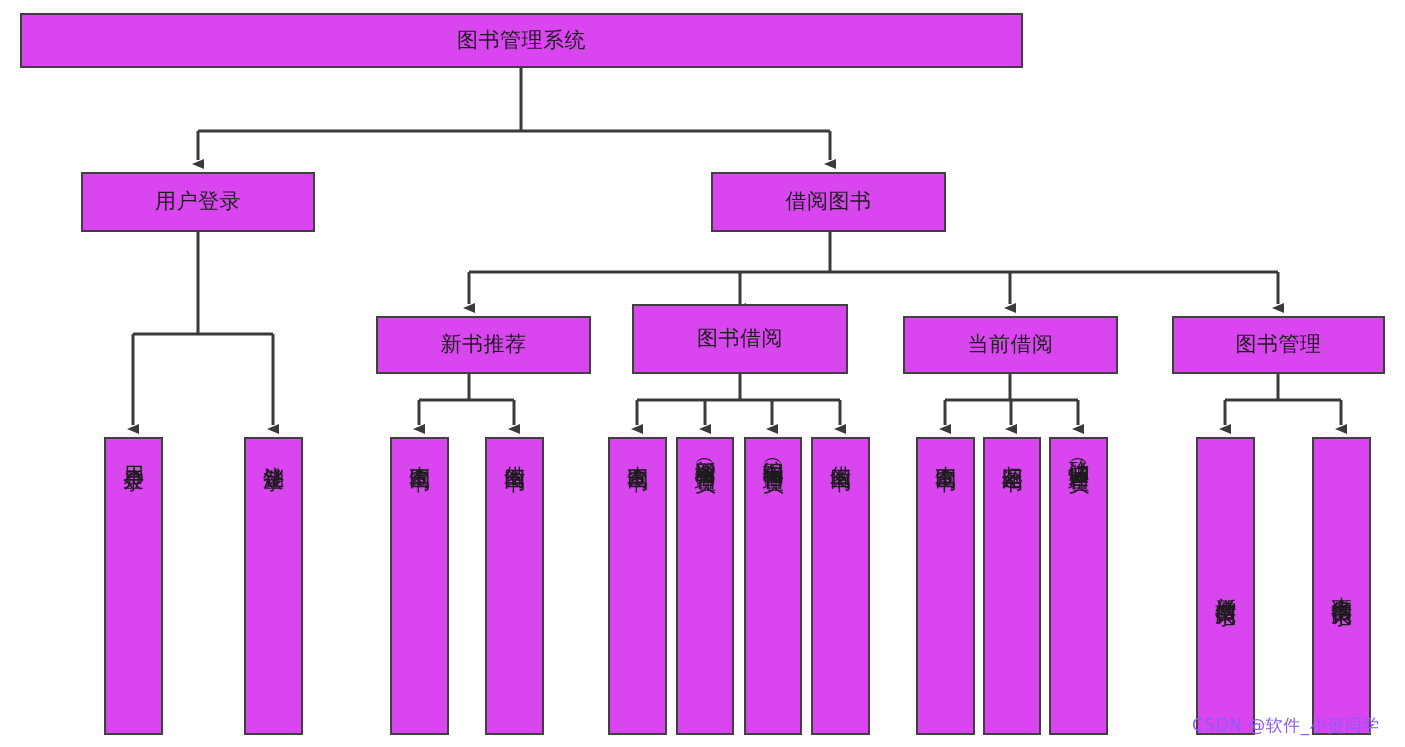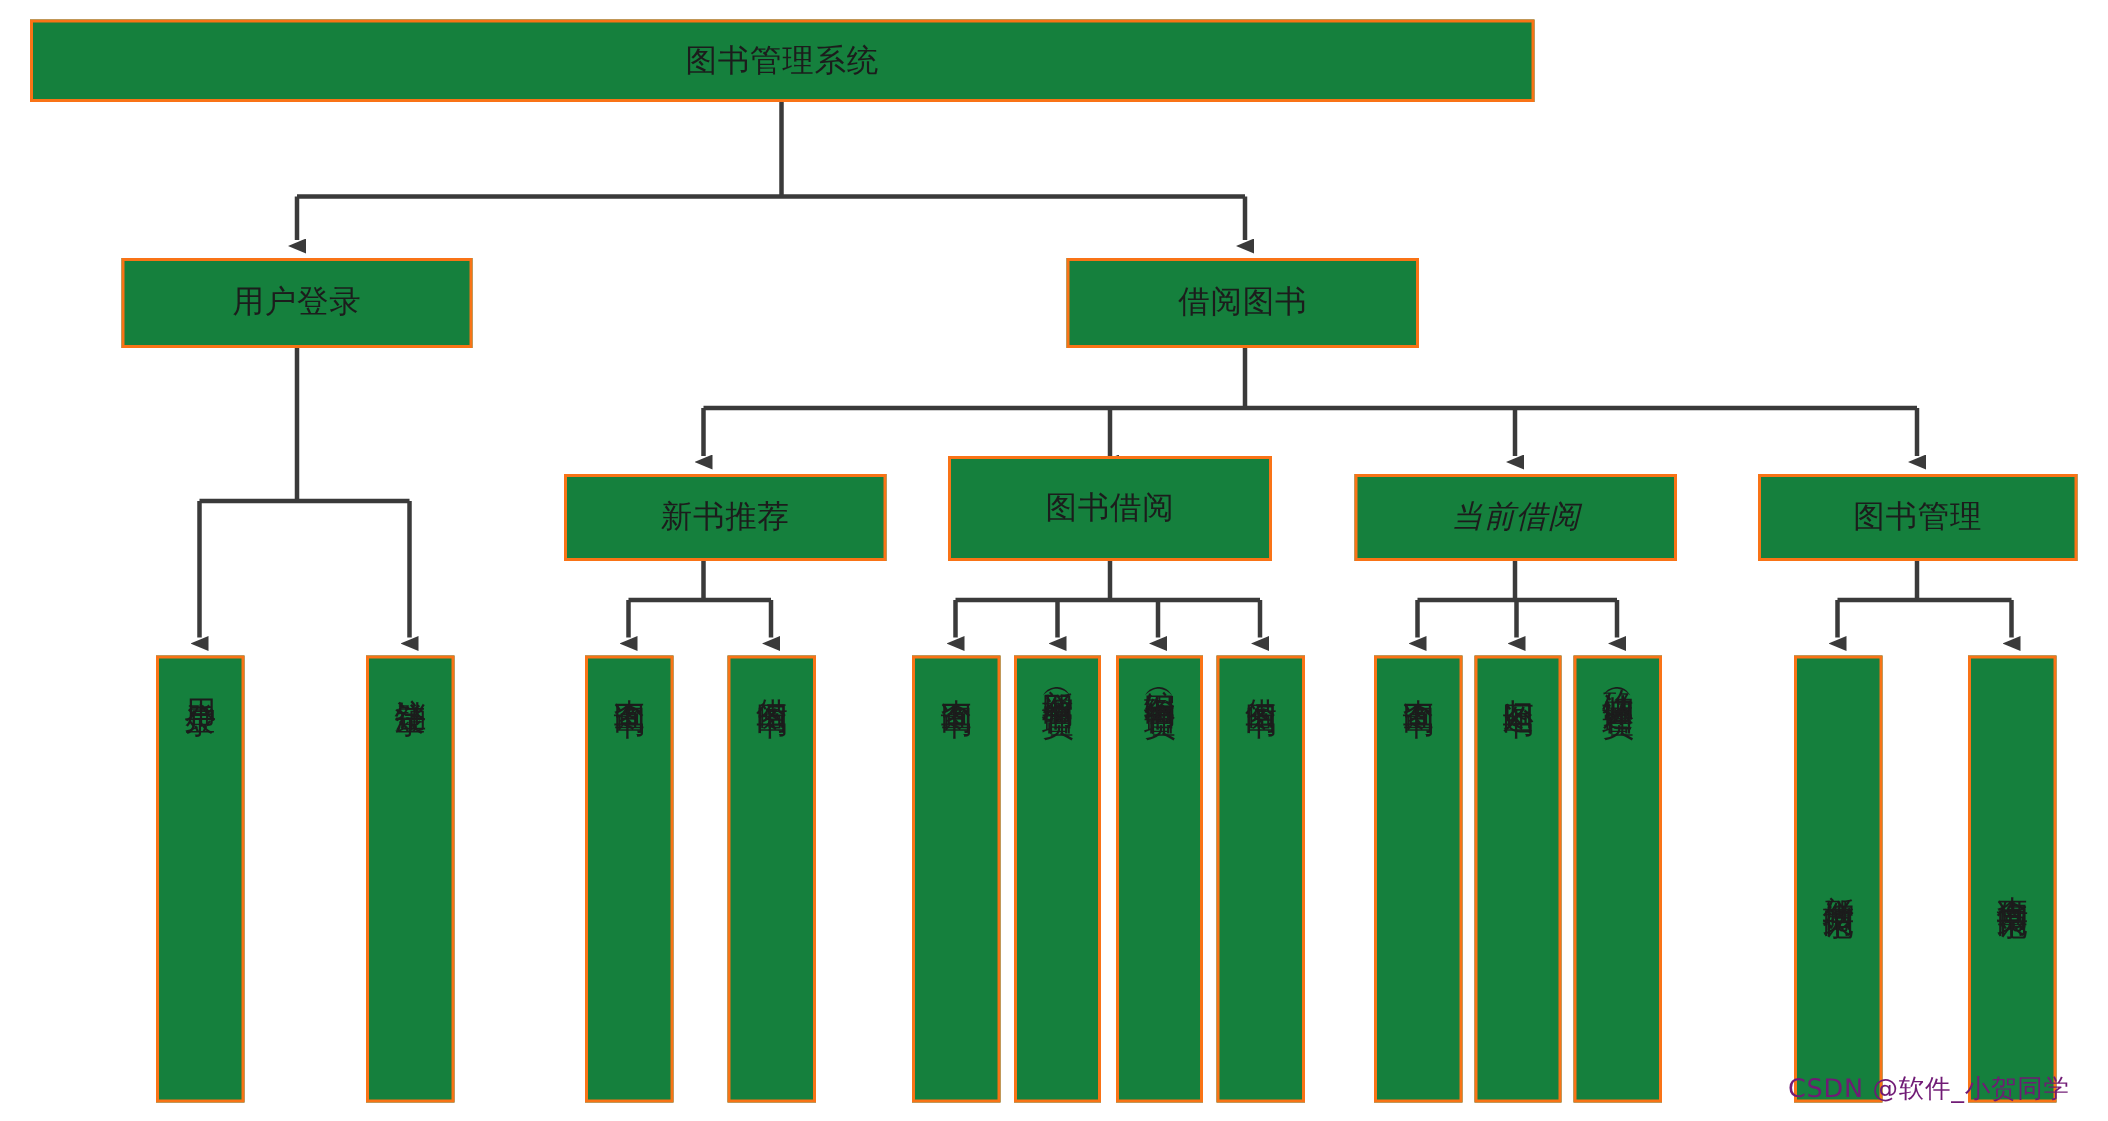--- a/index.html
+++ b/index.html
@@ -22,22 +22,22 @@
     position: absolute;
     left: 0;
     top: 0;
     width: 1405px;
     height: 747px;
     pointer-events: none;
   }
   .node {
     position: absolute;
     box-sizing: border-box;
-    border: 2px solid #f97316;
-    background: #15803d;
+    border: 2px solid #404040;
+    background: #d946ef;
     display: flex;
     align-items: center;
     justify-content: center;
     color: #1c1c1c;
   }
   .node.horiz {
     font-size: 21px;
     letter-spacing: 0.5px;
     line-height: 1.2;
   }
@@ -51,21 +51,21 @@
     justify-content: flex-start;
     align-items: center;
   }
   .node.vert span {
     writing-mode: vertical-rl;
     text-orientation: upright;
     white-space: nowrap;
   }
   .watermark {
     position: absolute;
-    color: #701a75;
+    color: #8b5cf6;
     font-size: 17px;
     white-space: nowrap;
     letter-spacing: 0.5px;
   }
 </style>
 </head>
 <body>
 
 <div id="canvas">
 
@@ -129,21 +129,21 @@
   <div class="node horiz" style="left:711px; top:172px; width:235px; height:60px;">
     <span>借阅图书</span>
   </div>
 
   <div class="node horiz" style="left:376px; top:316px; width:215px; height:58px;">
     <span>新书推荐</span>
   </div>
   <div class="node horiz" style="left:632px; top:304px; width:216px; height:70px;">
     <span>图书借阅</span>
   </div>
-  <div class="node horiz" style="left:903px; top:316px; width:215px; height:58px;font-style:italic;">
+  <div class="node horiz" style="left:903px; top:316px; width:215px; height:58px;">
     <span>当前借阅</span>
   </div>
   <div class="node horiz" style="left:1172px; top:316px; width:213px; height:58px;">
     <span>图书管理</span>
   </div>
 
   <div class="node vert" style="left:104px; top:437px; width:59px; height:298px;">
     <span>用户登录</span>
   </div>
   <div class="node vert" style="left:244px; top:437px; width:59px; height:298px;">

